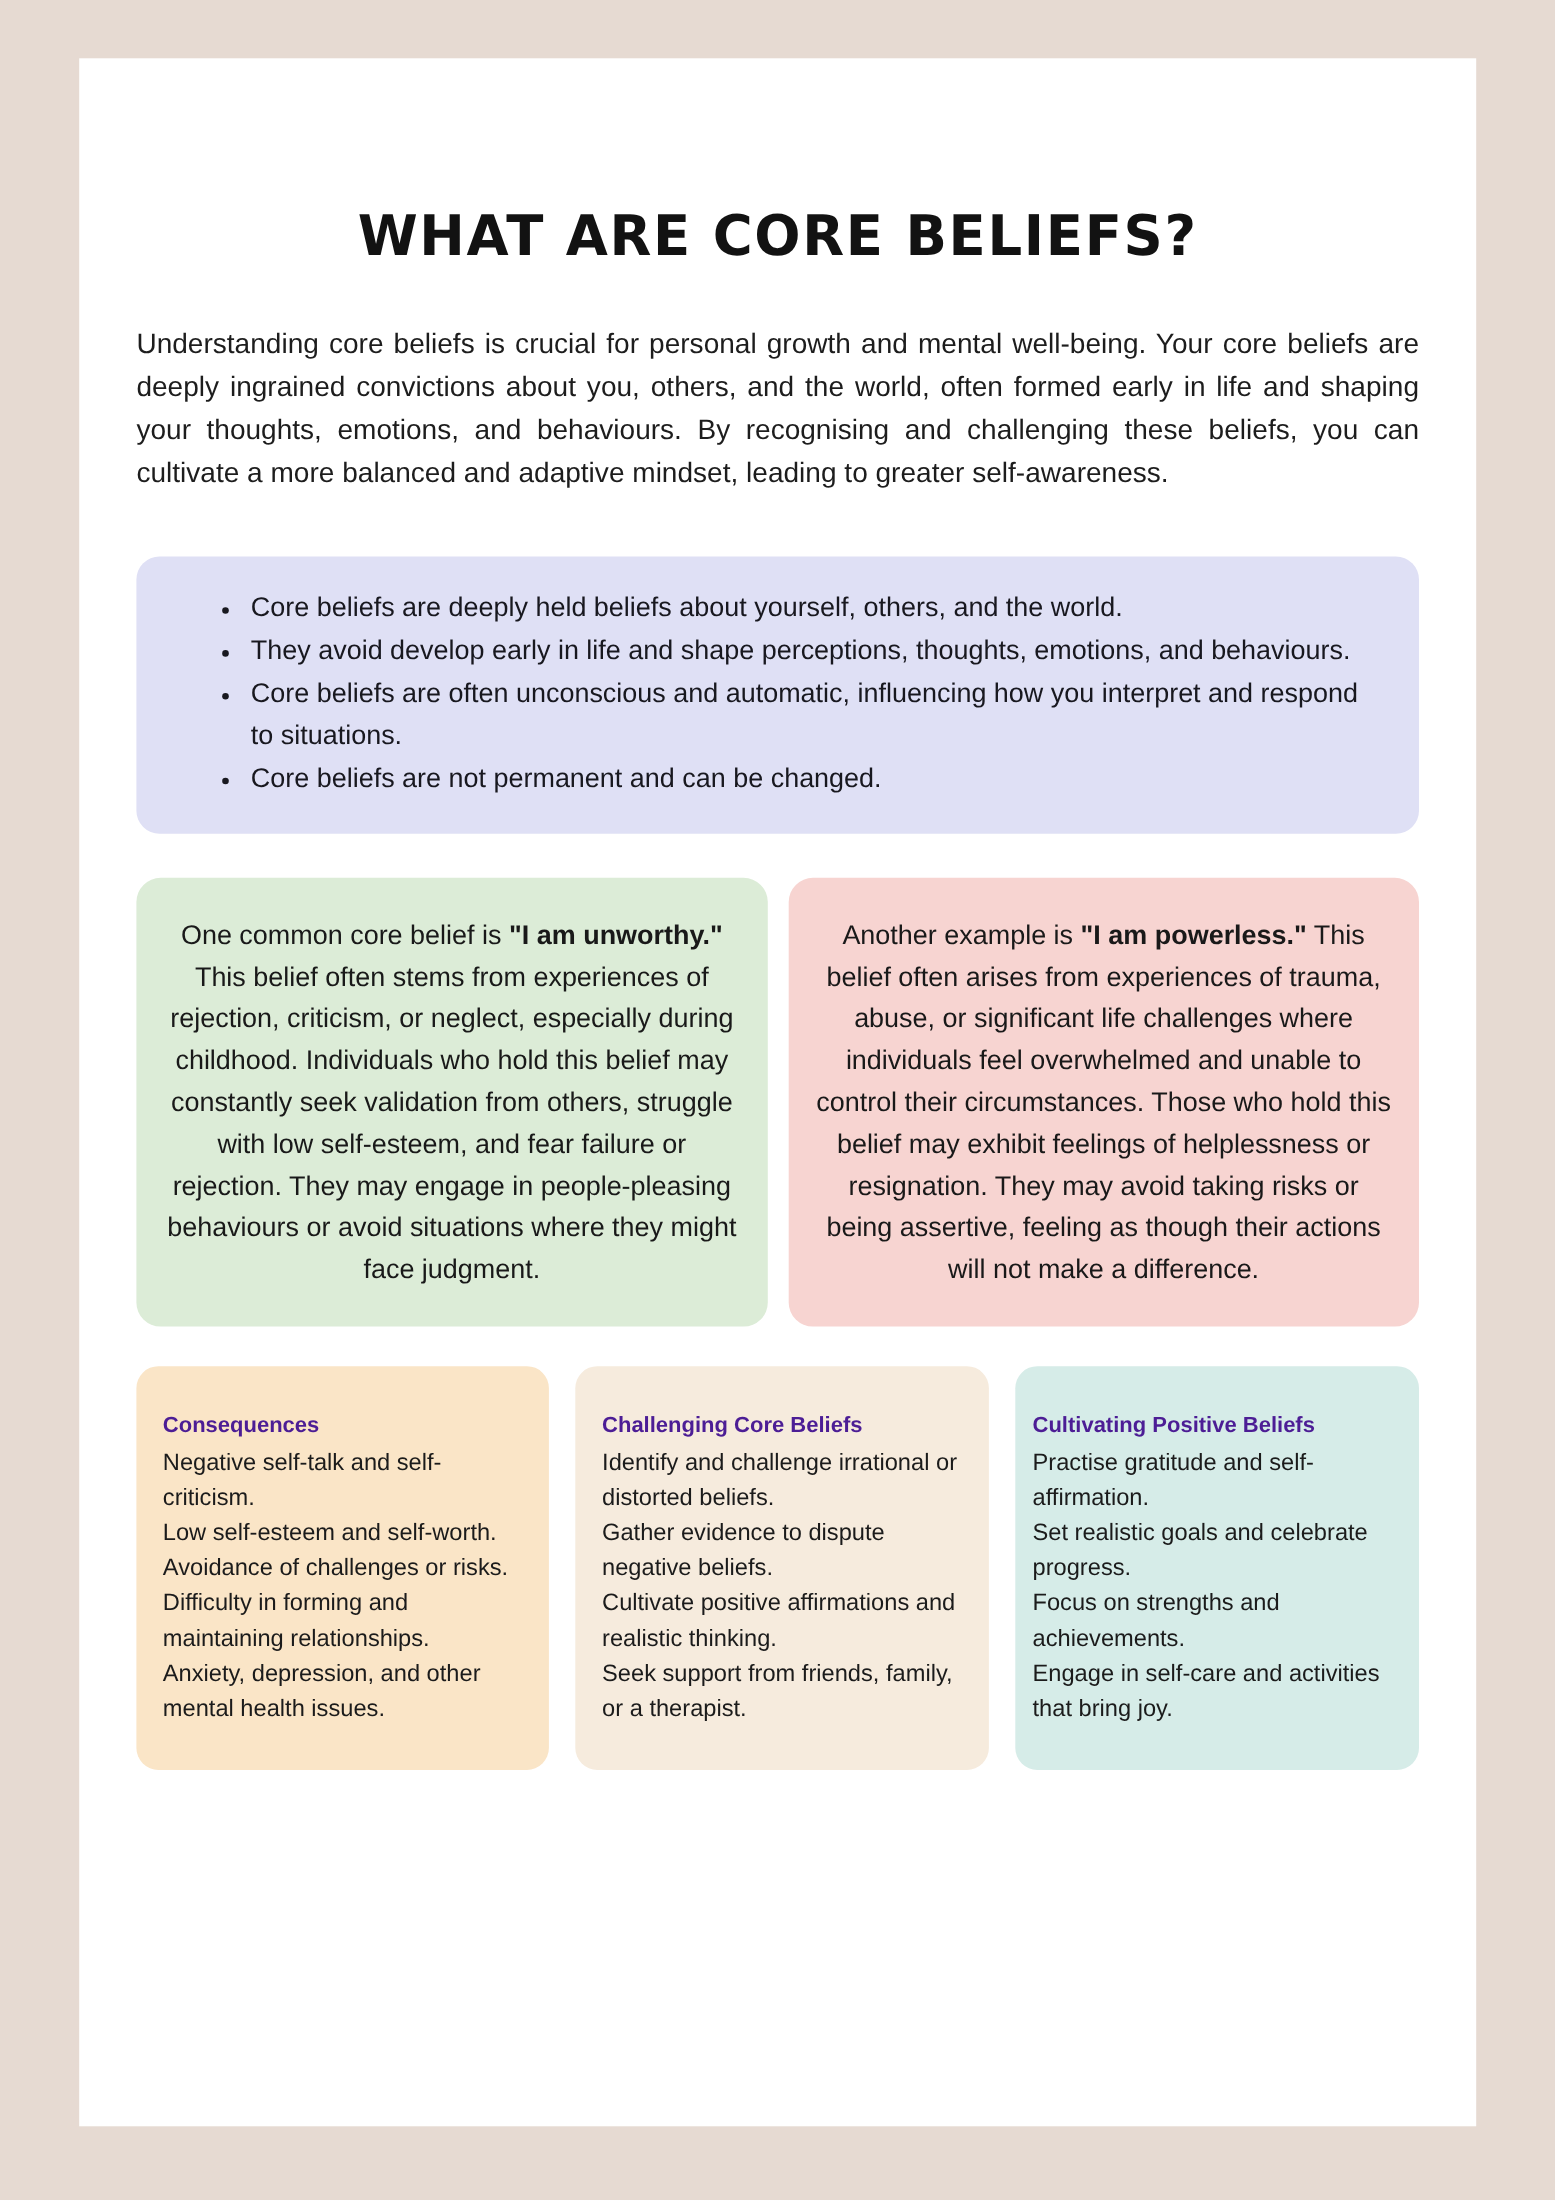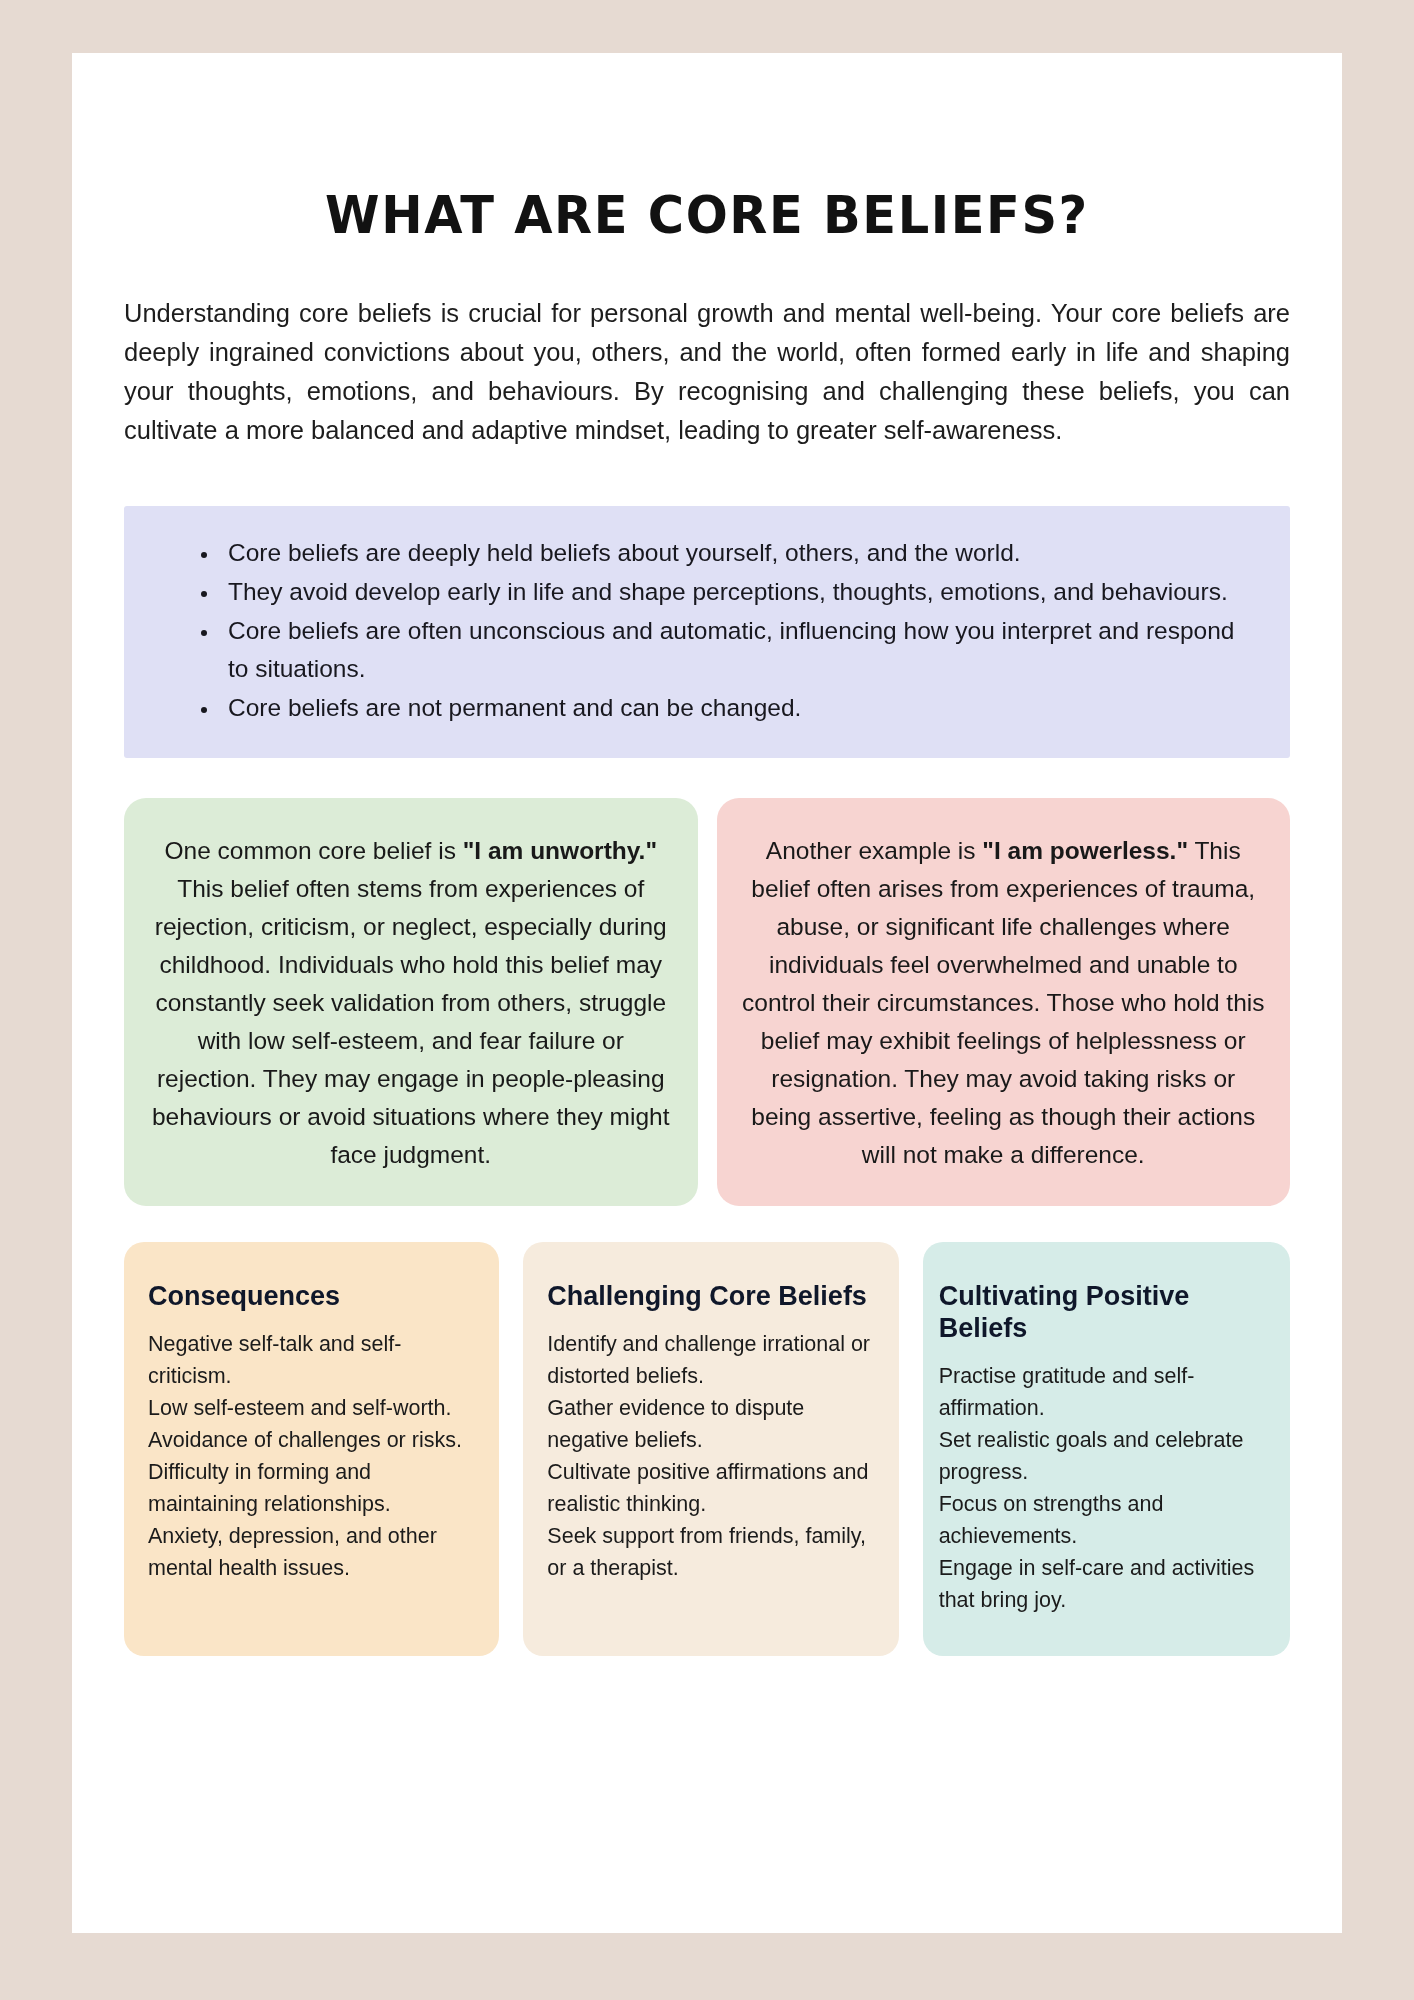--- a/index.html
+++ b/index.html
@@ -56,21 +56,21 @@
     font-size: 25.5px;
     line-height: 39px;
     color: #1d1d1d;
     text-align: justify;
     font-family: "Liberation Sans", sans-serif;
   }
 
   .bullet-box {
     margin-top: 56px;
     background: #dfe0f5;
-    border-radius: 3px;
+    border-radius: 21px;
     padding: 28px 40px 30px 40px;
   }
   .bullet-box ul {
     margin: 0;
     padding-left: 56px;
     list-style: disc;
   }
   .bullet-box li {
     font-size: 24.5px;
     line-height: 38px;
@@ -111,25 +111,25 @@
     border-radius: 20px;
     padding: 38px 22px 40px 24px;
     box-sizing: border-box;
     min-height: 330px;
   }
   .trio-card.orange { background: #fae5c7; }
   .trio-card.peach  { background: #f6ebdd; }
   .trio-card.mint   { background: #d6ece8; padding-left: 16px; }
 
   .trio-head {
-    font-size: 27px;
+    font-size: 20px;
     font-weight: 700;
-    color: #0f172a;
+    color: #4c1d95;
     line-height: 32px;
-    margin: 0 0 16px 0;
+    margin: 0 0 1px 0;
   }
   .trio-line {
     font-size: 21.5px;
     line-height: 32px;
     color: #1b1b1b;
     margin: 0;
   }
 </style>
 </head>
 <body>

